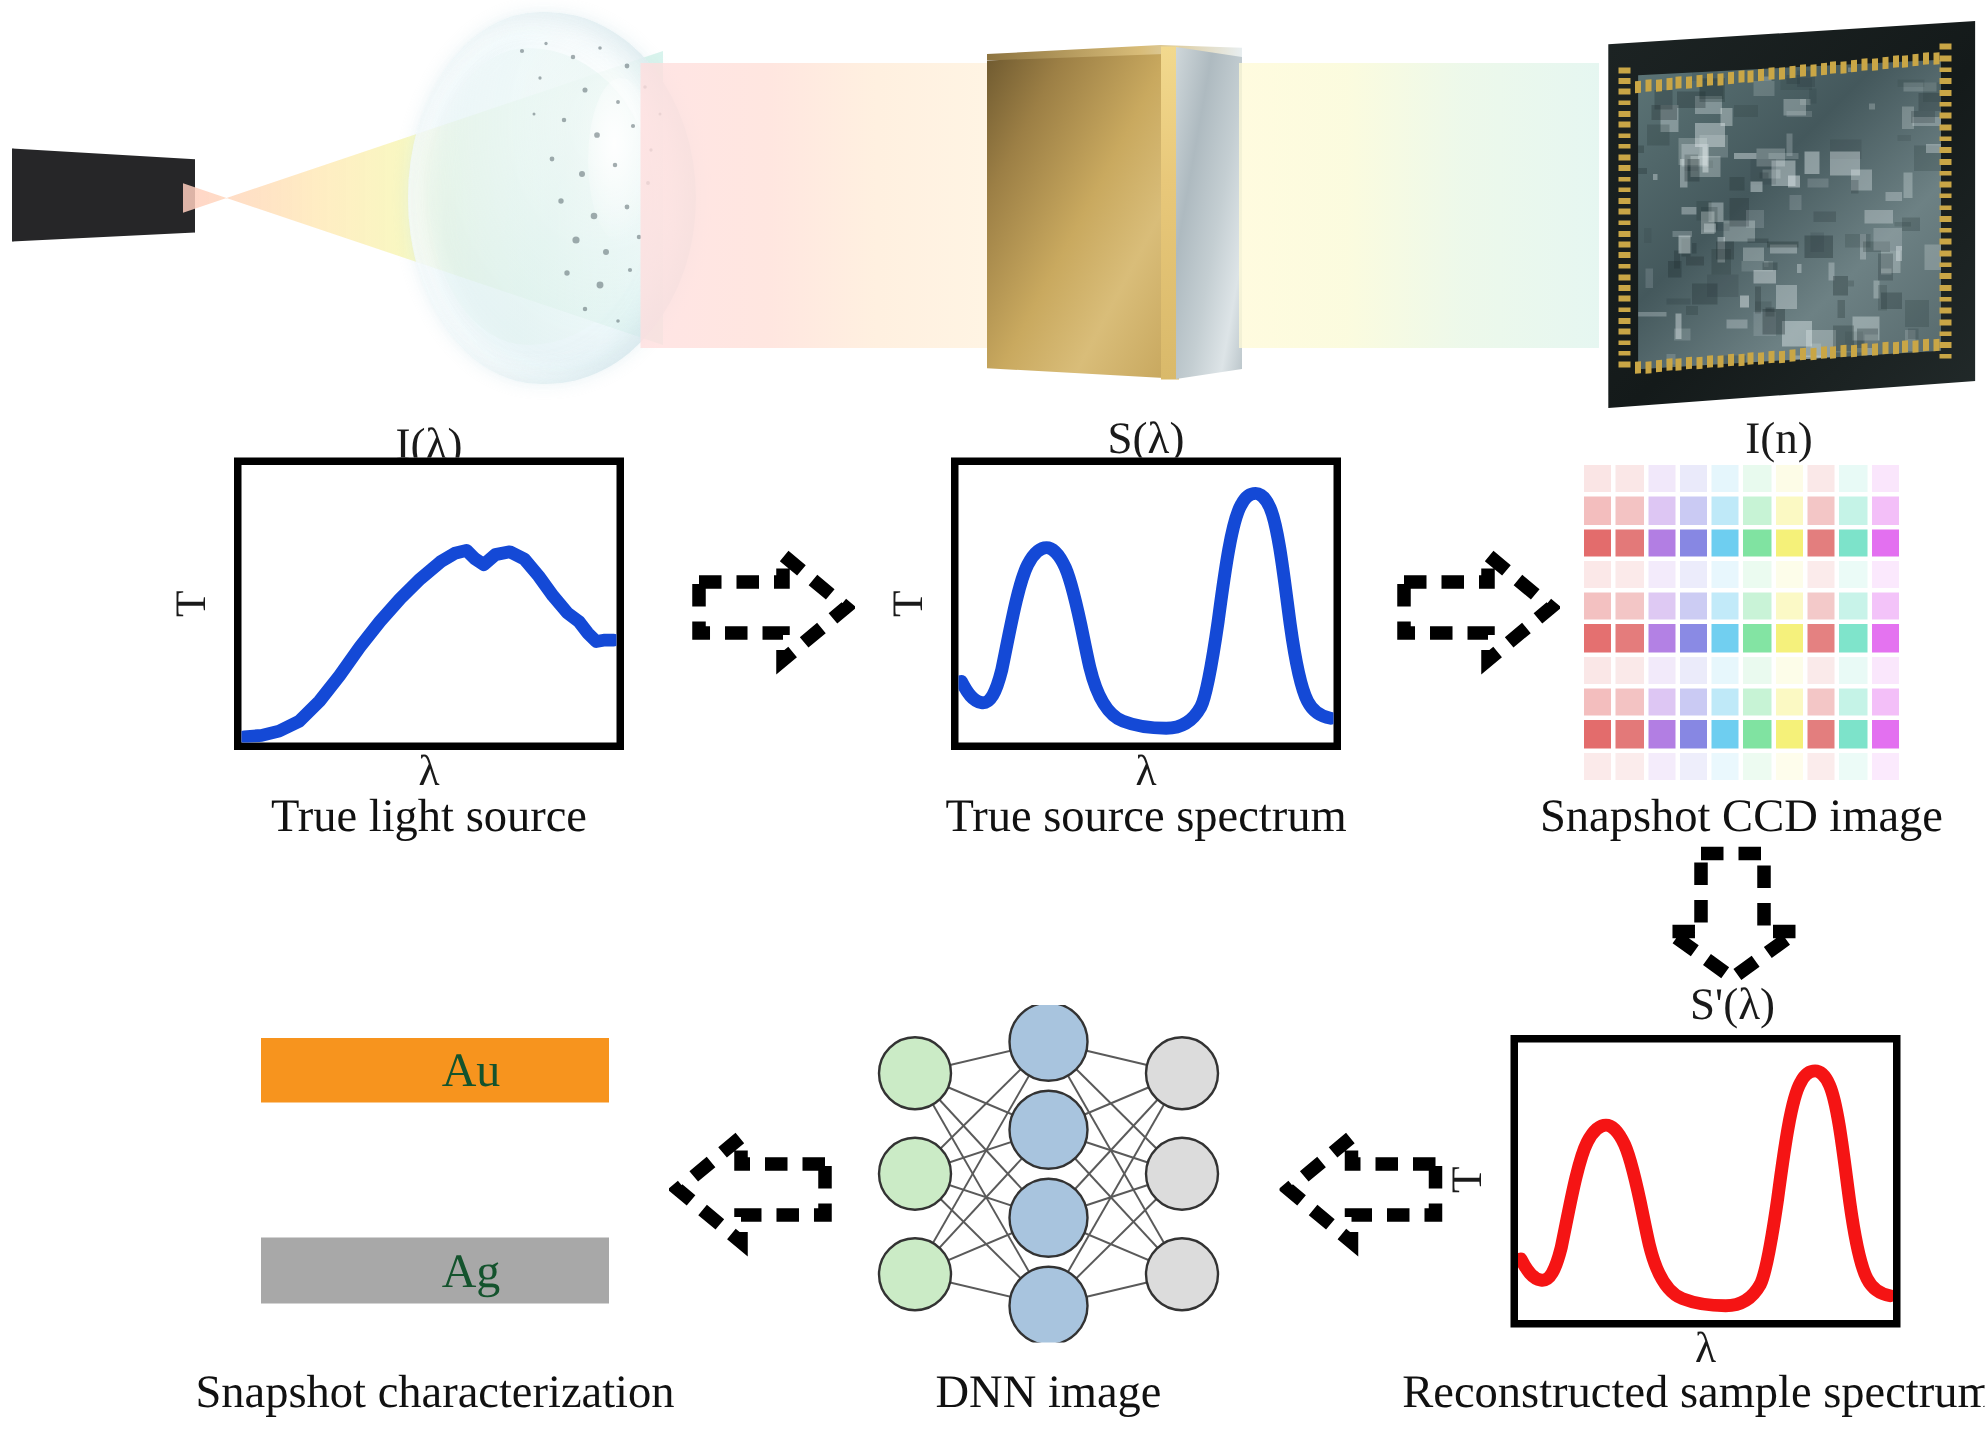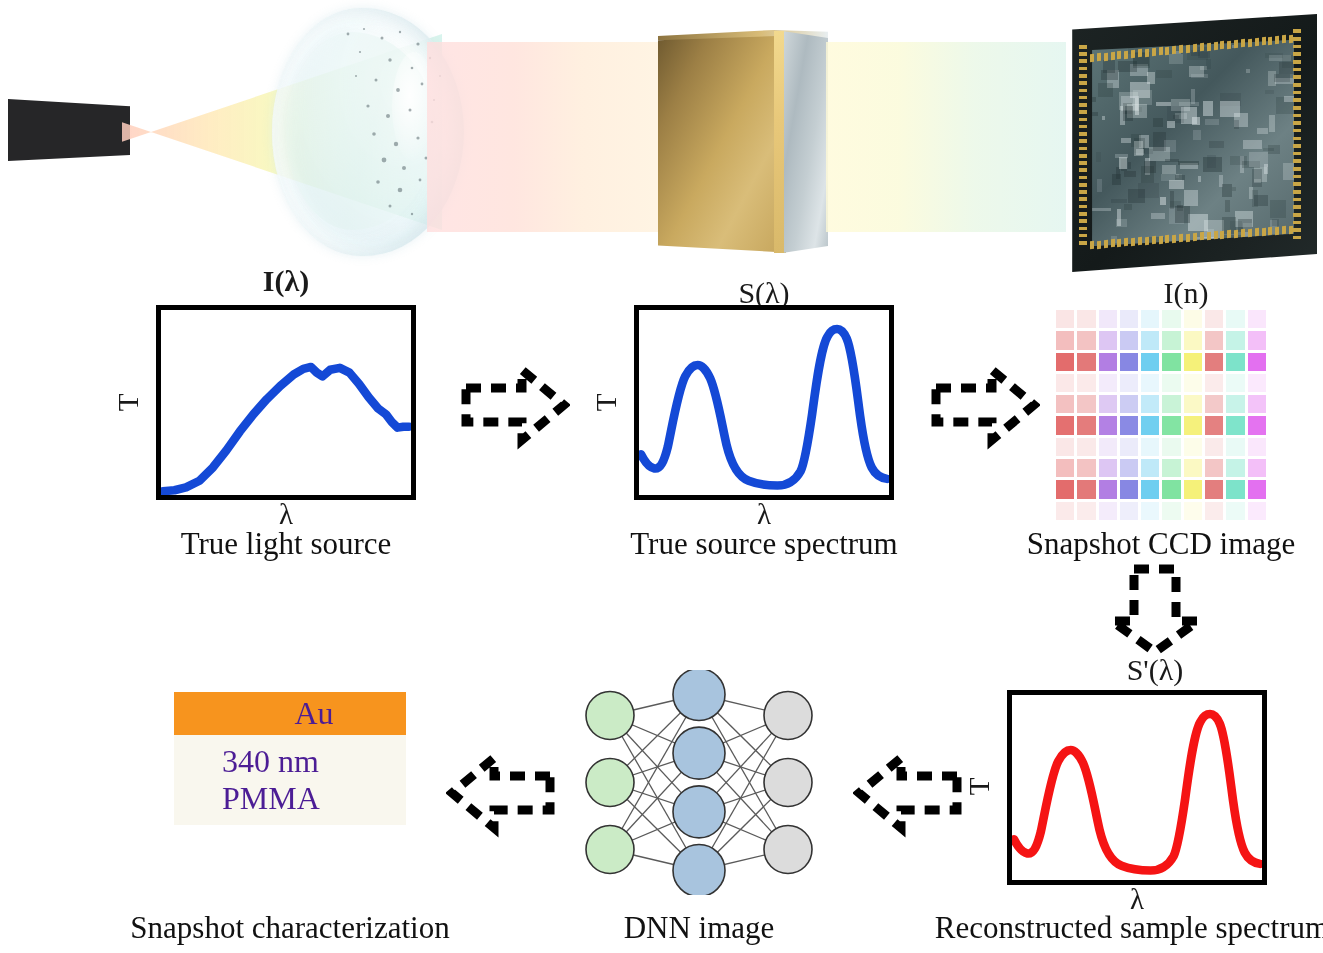--- a/index.html
+++ b/index.html
@@ -137,21 +137,21 @@
 
   
   .mosaic{display:grid;gap:3px;}
   .mosaic div{width:100%;height:100%;}
 
   
   .stack{position:absolute;}
   .layer{
     display:flex;align-items:center;justify-content:center;
     font-family:"Liberation Serif","DejaVu Serif",serif;
-    font-size:32px;color:#4c1d95;box-sizing:border-box;padding-left:48px;
+    font-size:32px;color:#14532d;box-sizing:border-box;padding-left:48px;
   }
 
   
   .dnn{position:absolute;}
 </style>
 </head>
 <body>
 
 <div class="abs lamp"></div>
 
@@ -471,21 +471,21 @@
       <div class="pin" style="left: 90.5%; top: 77.1111%; width: 3.2%; height: 1.4%;"></div>
       <div class="pin" style="left: 6.5%; top: 82.3704%; width: 3.2%; height: 1.4%;"></div>
       <div class="pin" style="left: 90.5%; top: 80.0741%; width: 3.2%; height: 1.4%;"></div>
       <div class="pin" style="left: 6.5%; top: 85.1852%; width: 3.2%; height: 1.4%;"></div>
       <div class="pin" style="left: 90.5%; top: 83.037%; width: 3.2%; height: 1.4%;"></div>
       <div class="pin" style="left: 6.5%; top: 88%; width: 3.2%; height: 1.4%;"></div>
       <div class="pin" style="left: 90.5%; top: 86%; width: 3.2%; height: 1.4%;"></div>
     </div>
 </div>
 
-<div class="abs sym" style="left:186px;top:266px;width:200px;font-weight:bold;">I(λ)</div>
+<div class="abs sym" style="left:186px;top:282px;width:200px;">I(λ)</div>
 <div class="abs sym" style="left:664px;top:278px;width:200px;">S(λ)</div>
 <div class="abs sym" style="left:1086px;top:278px;width:200px;">I(n)</div>
 
 <div class="abs plotbox" style="left:156px;top:305px;width:260px;height:195px;">
   <svg viewBox="0 0 260 195" preserveAspectRatio="none">
     <polyline fill="none" stroke="#1449D6" stroke-width="9" stroke-linecap="round" stroke-linejoin="round" points="2,191 14,190 26,187 40,180 54,166 68,148 82,128 96,110 110,94 124,80 138,68 148,62 156,60 162,66 168,70 176,63 186,61 196,66 206,78 216,92 226,104 234,110 240,118 246,124 252,123 258,123"></polyline>
   </svg>
 </div>
 <div class="abs axlab rot" style="left:108px;top:388px;width:40px;text-align:center;">T</div>
 <div class="abs axlab" style="left:266px;top:500px;width:40px;text-align:center;">λ</div>
@@ -684,17 +684,17 @@
 <div class="abs caption" style="left:499px;top:912px;width:400px;">DNN image</div>
 
 <svg class="abs" style="left:446px;top:748px;width:110px;height:90px;" viewBox="0 0 110 90">
   <path d="M104,28 L48,28 L48,10 L6,45 L48,80 L48,62 L104,62 Z" fill="none" stroke="#000" stroke-width="9" stroke-dasharray="15 10" stroke-linejoin="miter"></path>
 </svg>
 
 <div class="abs stack" style="left:174px;top:692px;width:232px;height:177px;">
   <div class="layer" style="position:absolute;left:0;top:0;width:100%;height:43px;background:#F7941E;">
     <span>Au</span>
   </div>
-  <div class="layer" style="position:absolute;left:0;top:43px;width:100%;height:90px;background:#F9F7EE;">
-    <span>340 nm PMMA</span>
+  <div class="layer" style="position:absolute;left:0;top:133px;width:100%;height:44px;background:#A8A8A8;">
+    <span>Ag</span>
   </div>
 </div>
 <div class="abs caption" style="left:90px;top:912px;width:400px;">Snapshot characterization</div>
 
 </body></html>

